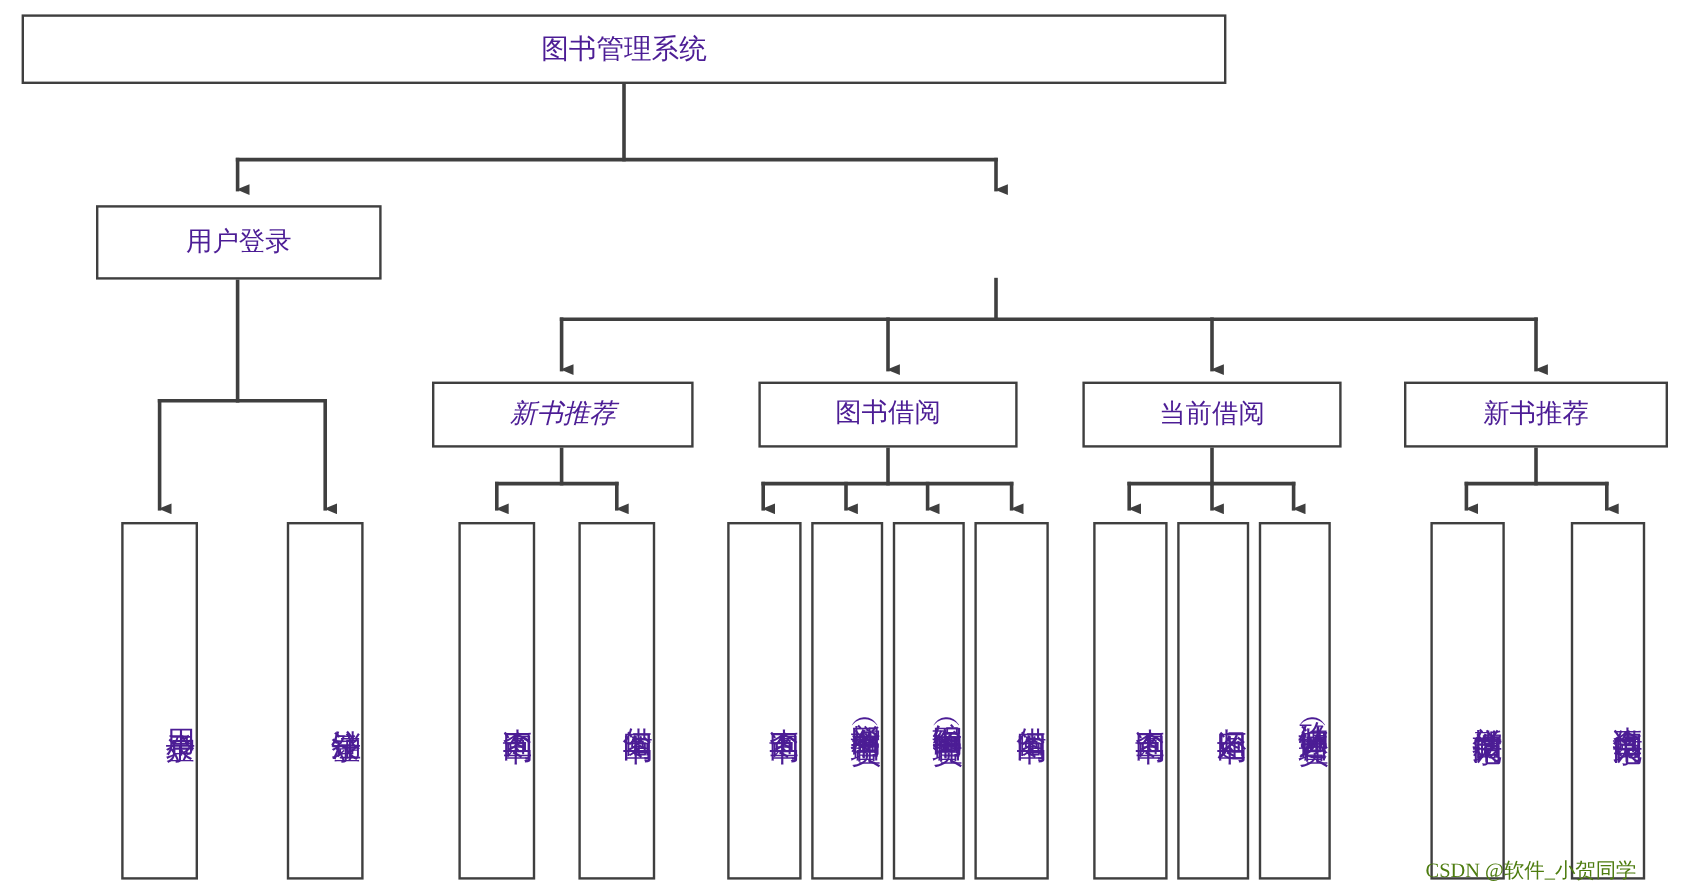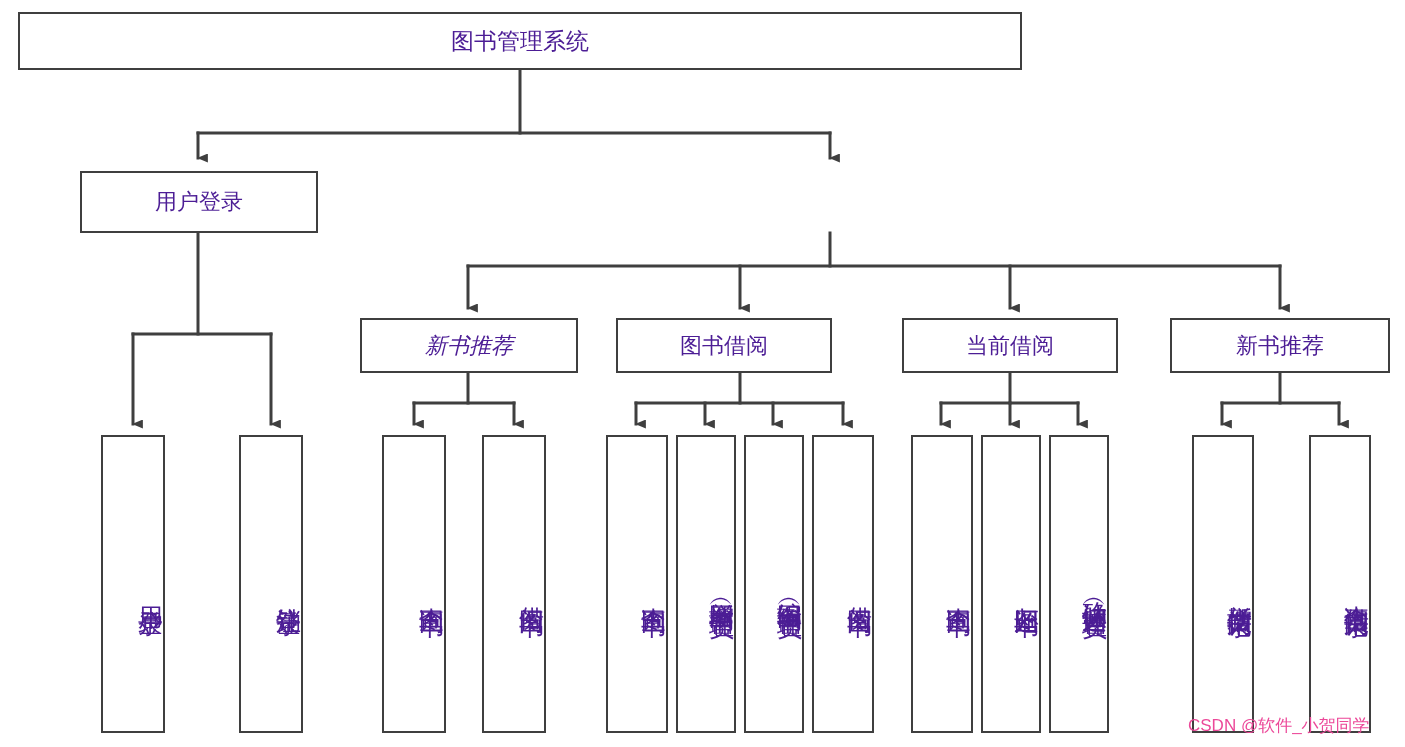--- a/index.html
+++ b/index.html
@@ -55,23 +55,23 @@
     line-height: 1.0;
   }
   .node.vert.tall-text {
     font-size: 25px;
   }
   #watermark {
     position: absolute;
     left: 1188px;
     top: 714px;
     font-size: 17px;
-    color: #ec4899;
+    color: #4d7c0f;
     white-space: nowrap;
-    font-family: Liberation Sans, sans-serif;
+    font-family: Liberation Serif, serif;
   }
 </style>
 </head>
 <body>
 
 <div id="diagram-canvas">
 
   <svg id="edge-layer" viewBox="0 0 1405 747" width="1405" height="747" xmlns="http://www.w3.org/2000/svg">
     <defs>
       <marker id="arrow" viewBox="0 0 10 12" refX="5" refY="11" markerWidth="9" markerHeight="11" orient="auto-start-reverse" markerUnits="userSpaceOnUse">
@@ -128,21 +128,21 @@
 
   <div class="node horiz" style="left:80px; top:171px; width:238px; height:62px;">
     <span>用户登录</span>
   </div>
 
 
   <div class="node horiz" style="left:360px; top:318px; width:218px; height:55px;font-style:italic;">
     <span>新书推荐</span>
   </div>
 
-  <div class="node horiz" style="left:616px; top:318px; width:216px; height:55px;">
+  <div class="node horiz" style="left:632px; top:318px; width:216px; height:55px;font-family:Liberation Mono, monospace;">
     <span>图书借阅</span>
   </div>
 
   <div class="node horiz" style="left:902px; top:318px; width:216px; height:55px;">
     <span>当前借阅</span>
   </div>
 
   <div class="node horiz" style="left:1170px; top:318px; width:220px; height:55px;">
     <span>新书推荐</span>
   </div>

